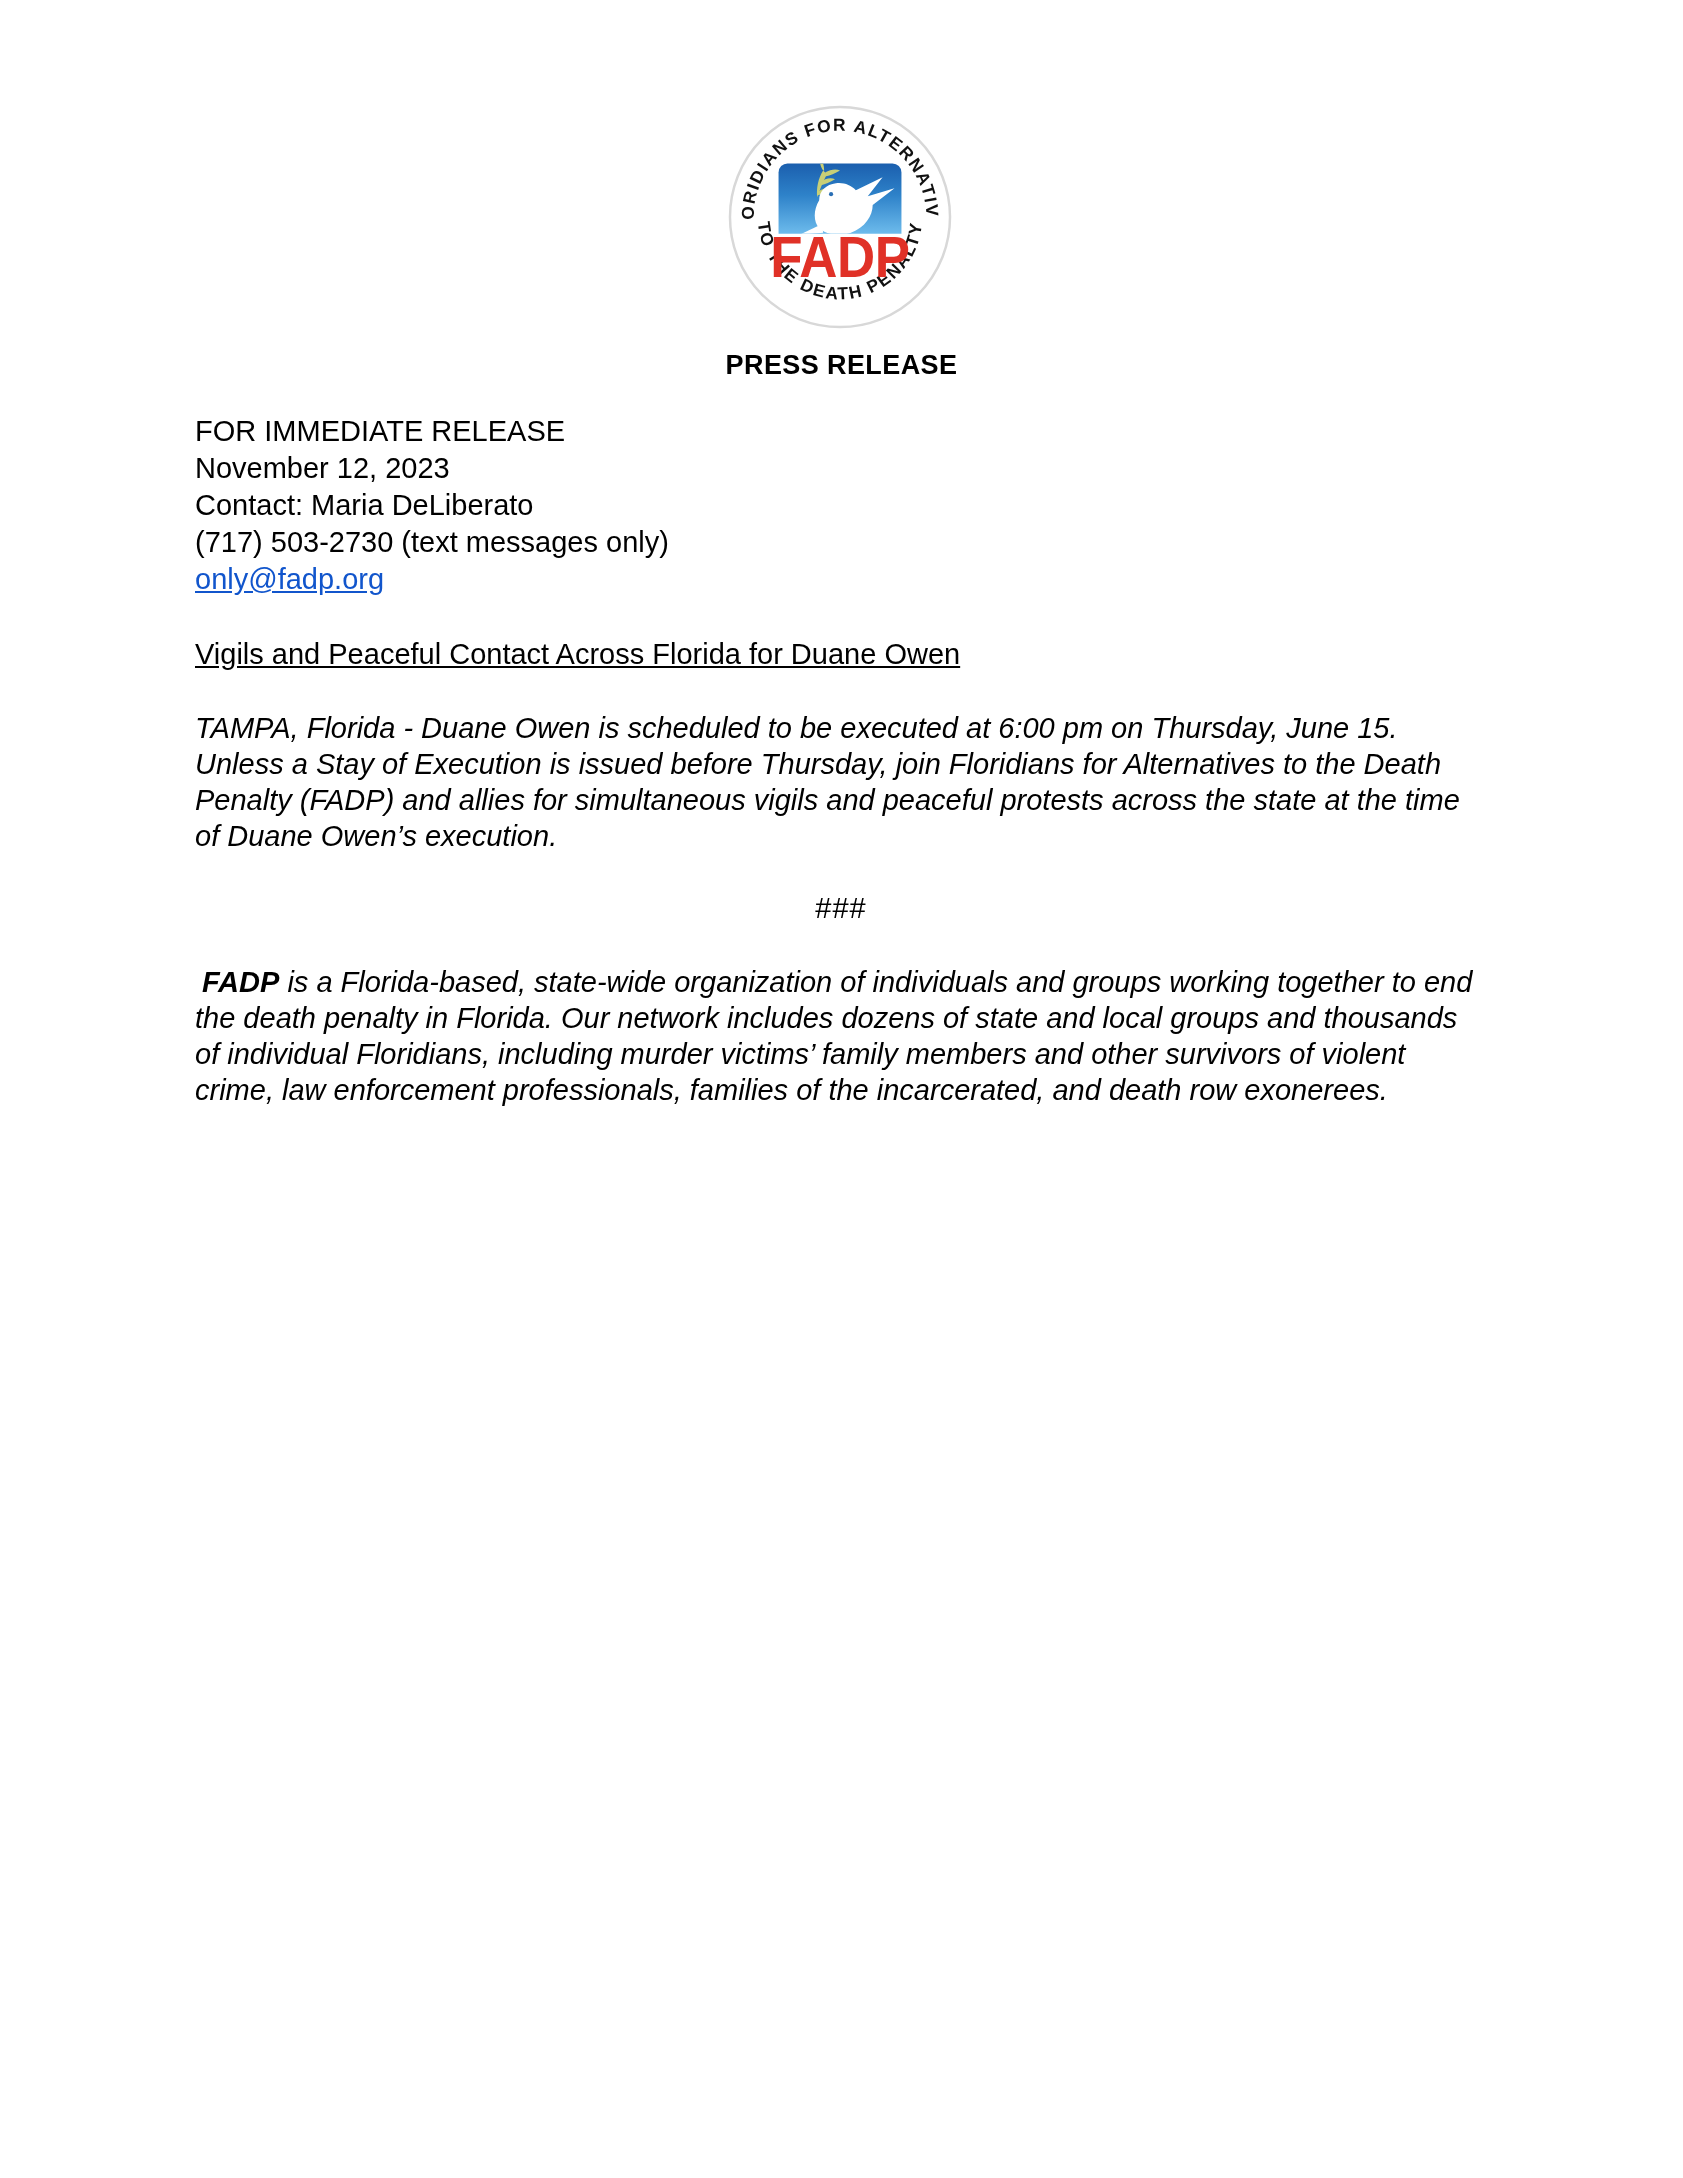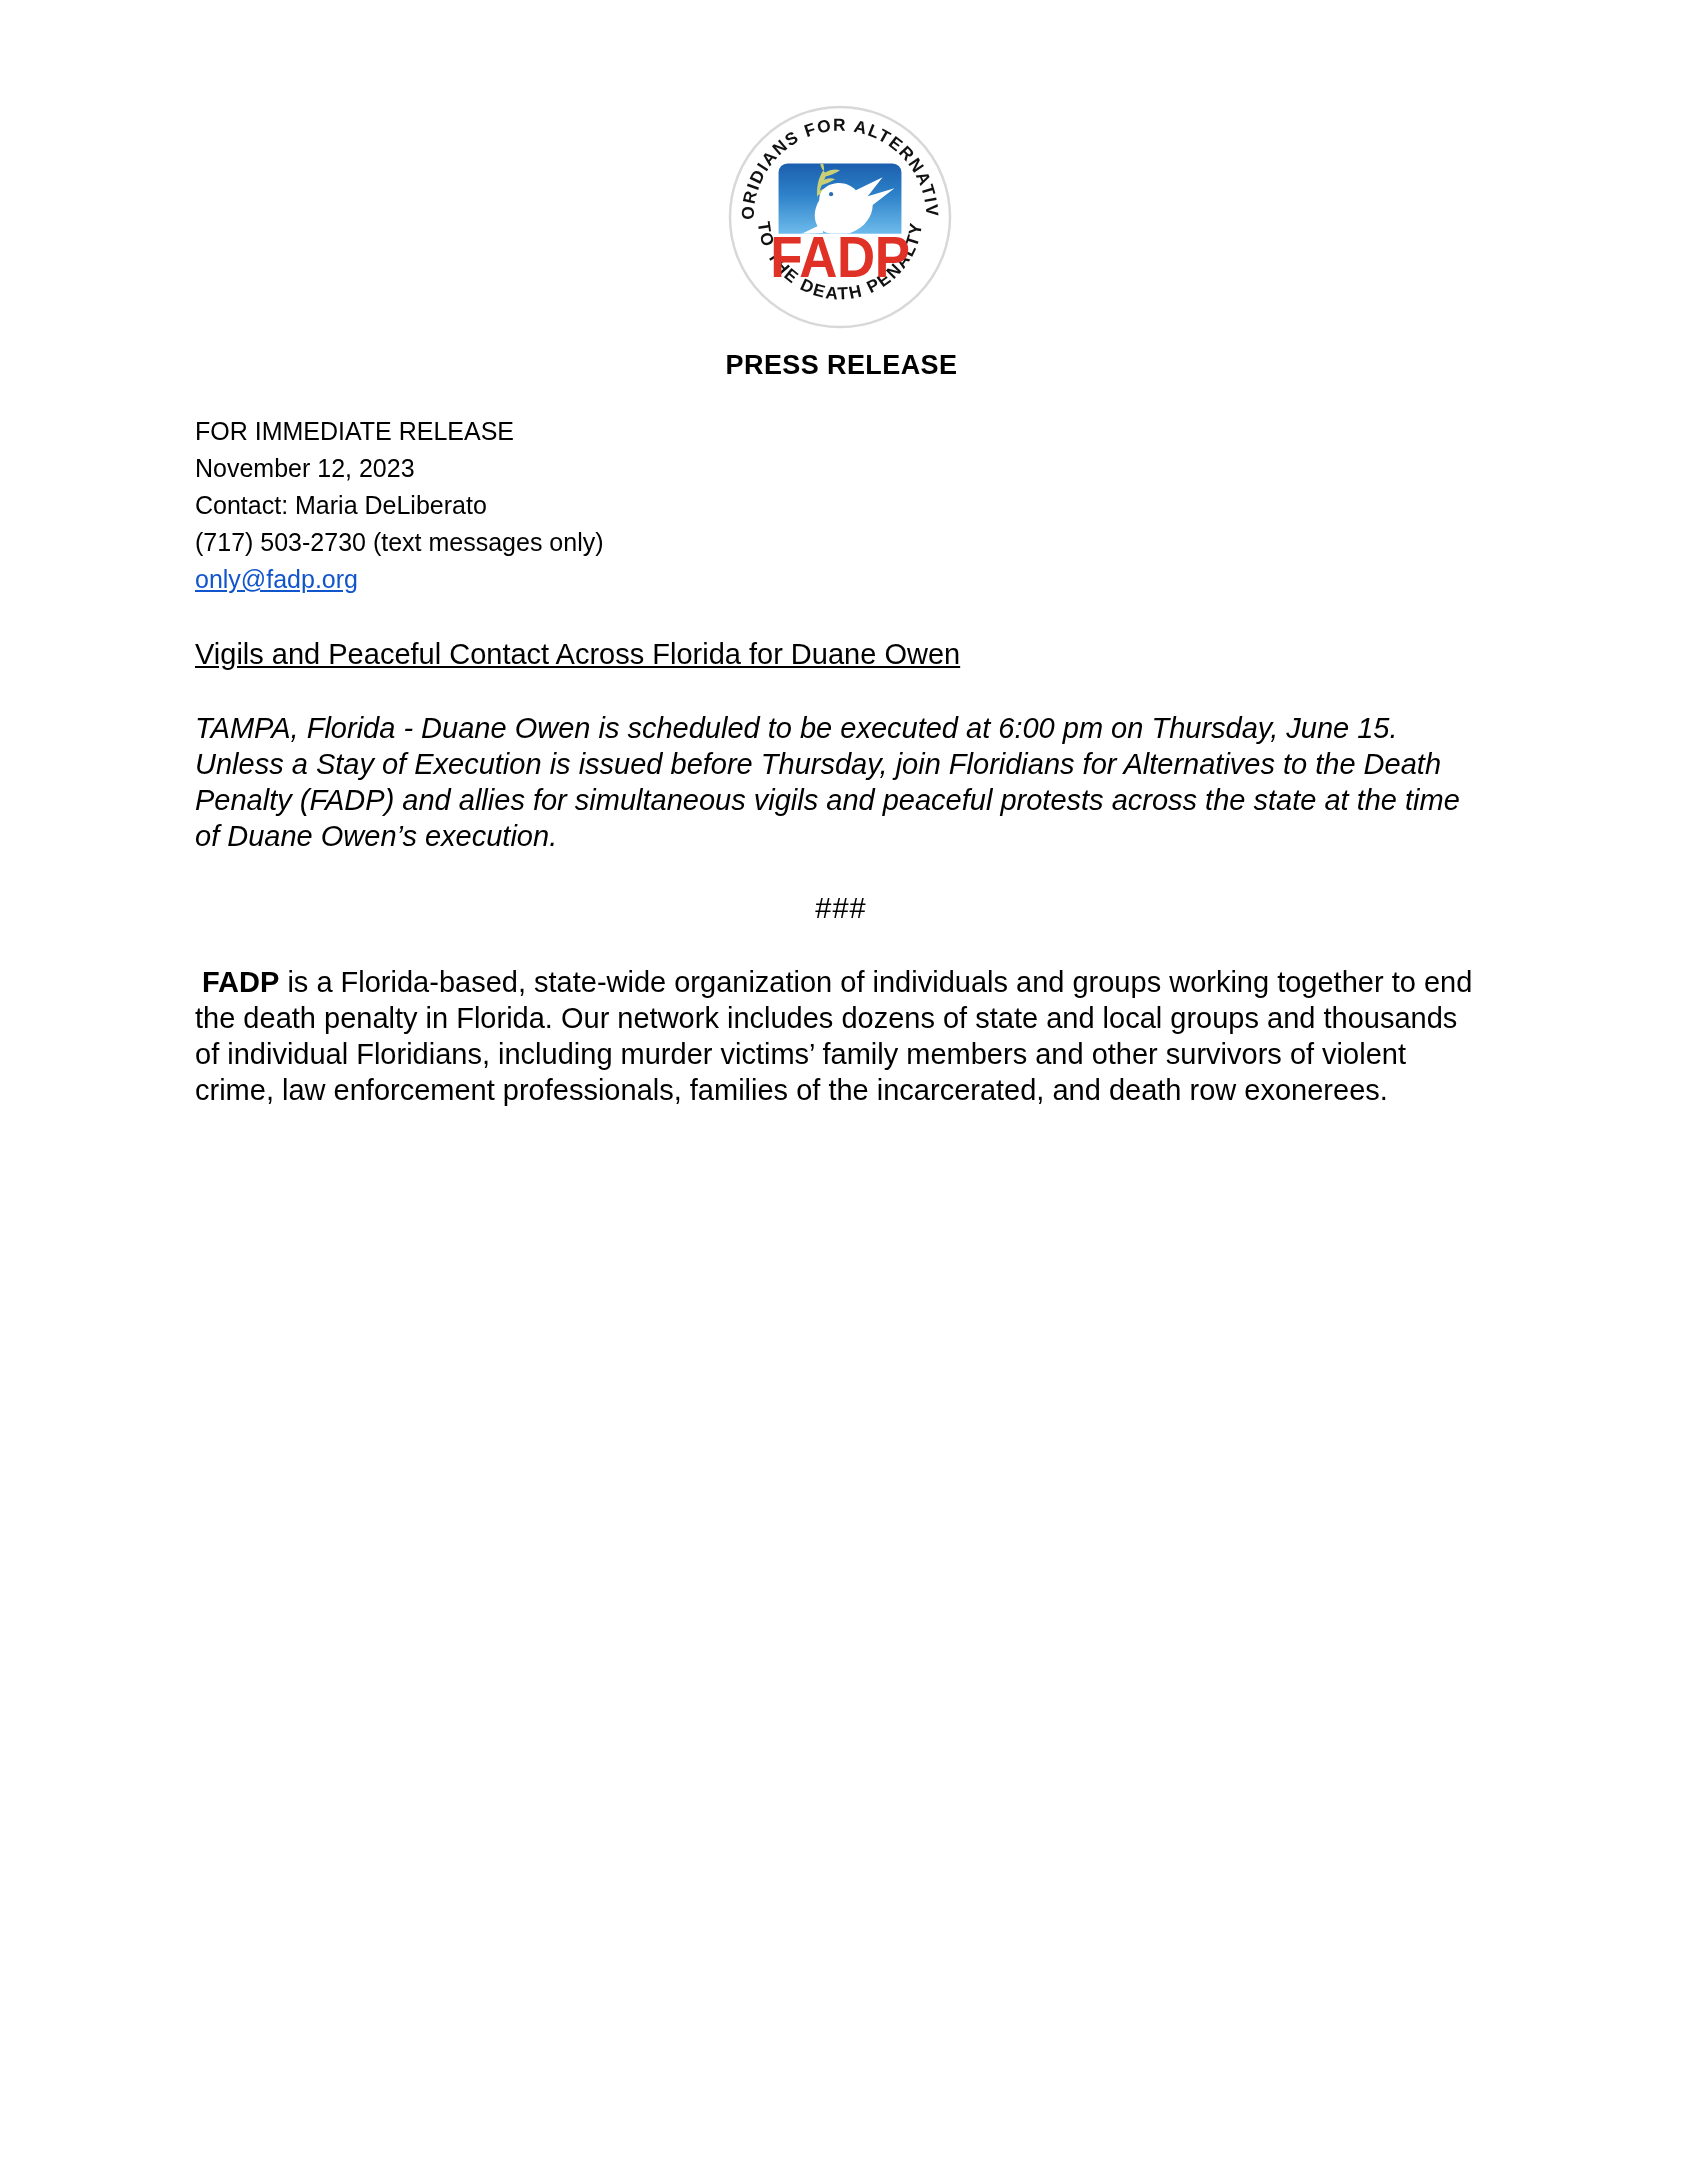--- a/index.html
+++ b/index.html
@@ -47,21 +47,21 @@
 
   
   .content {
     position: absolute;
     left: 195px;
     top: 413px;
     width: 1292px;
   }
 
   .contact-block {
-    font-size: 25px;
+    font-size: 29px;
     line-height: 37px;
   }
   .contact-line { white-space: nowrap; }
 
   .email-link {
     color: #1155cc;
     text-decoration: underline;
     cursor: pointer;
   }
 
@@ -89,20 +89,21 @@
     line-height: 36px;
     letter-spacing: 1px;
   }
 
   .boilerplate {
     margin-top: 38px;
     font-size: 29px;
     line-height: 36px;
     width: 1287px;
     text-indent: 7px;
+    font-style: italic;
   }
   .boilerplate b { font-weight: bold; }
 </style>
 </head>
 <body>
 
 <div class="page">
 
   <div class="logo-wrap">
     <svg class="logo-svg" viewBox="0 0 226 226" xmlns="http://www.w3.org/2000/svg">

